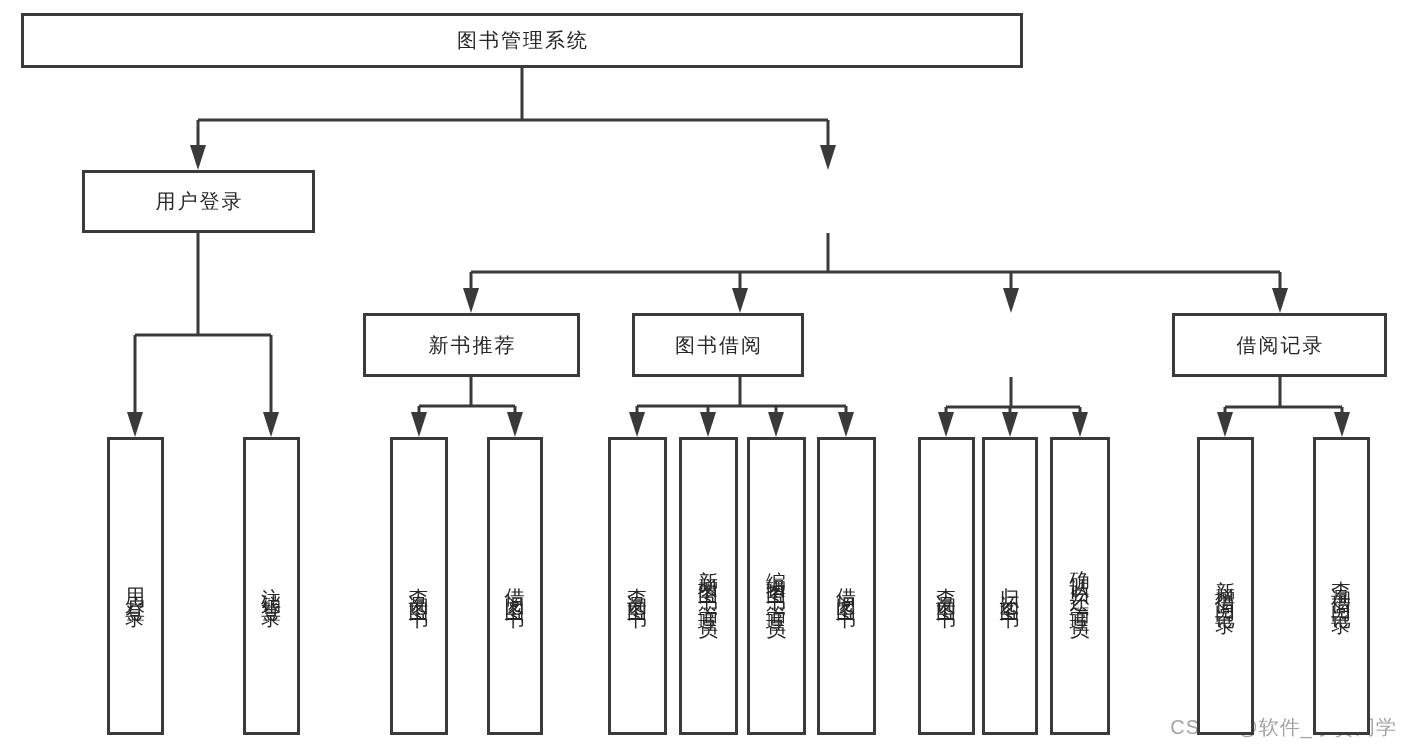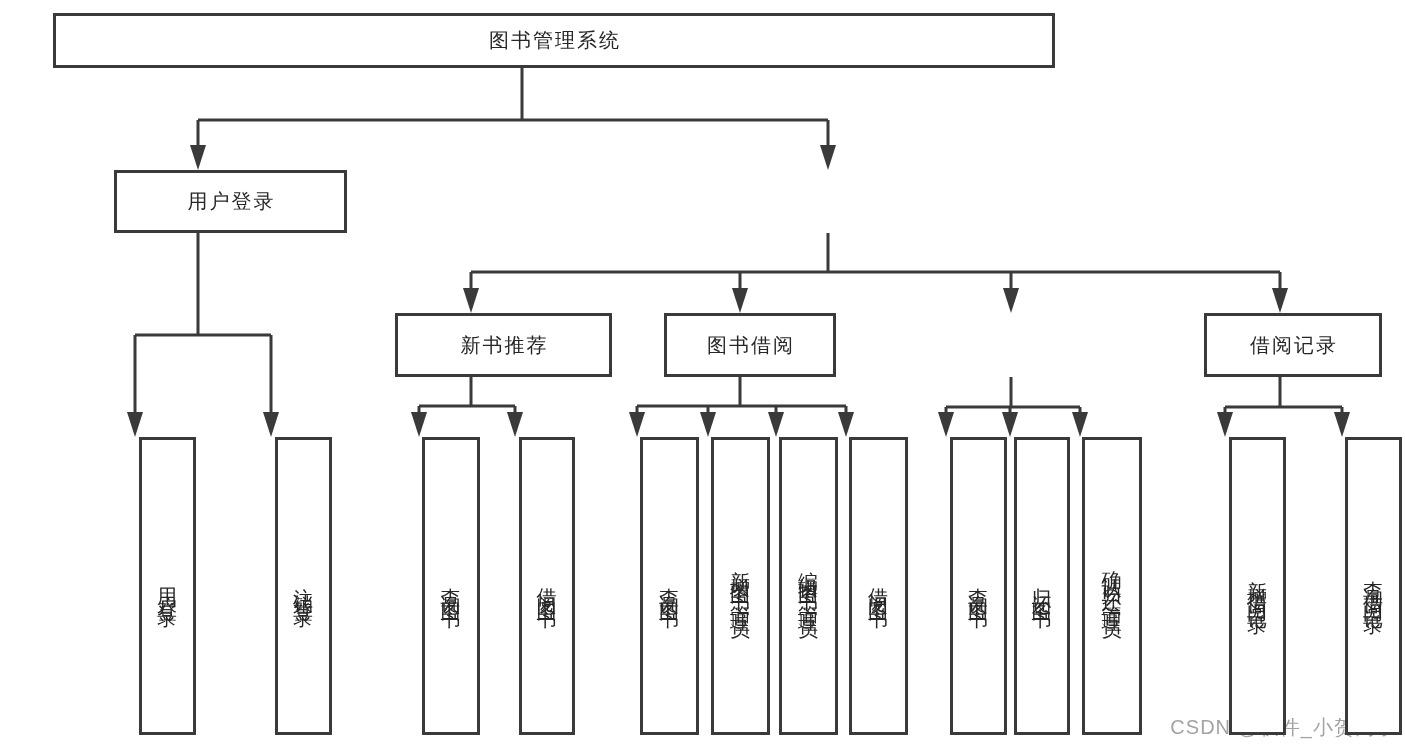--- a/index.html
+++ b/index.html
@@ -24,21 +24,20 @@
   }
   .node {
     position: absolute;
     box-sizing: border-box;
     border: 3px solid #3a3a3a;
     background: #ffffff;
     display: flex;
     align-items: center;
     justify-content: center;
     color: #262626;
-    margin-left: 32px;
   }
   .node .label {
     white-space: pre;
   }
   .hbox {
     font-size: 20px;
     letter-spacing: 2px;
   }
   .hbox .label { text-indent: 2px; }
   .vbox {
@@ -98,21 +97,21 @@
   </div>
     <div class="node hbox" style="left: 82px; top: 170px; width: 233px; height: 63px; border-color: rgb(58, 58, 58); color: rgb(38, 38, 38);">
     <span class="label">用户登录</span>
   </div>
     <div class="node hbox" style="left: 363px; top: 313px; width: 217px; height: 64px; border-color: rgb(58, 58, 58); color: rgb(38, 38, 38);">
     <span class="label">新书推荐</span>
   </div>
     <div class="node hbox" style="left: 632px; top: 313px; width: 172px; height: 64px; border-color: rgb(58, 58, 58); color: rgb(38, 38, 38);">
     <span class="label">图书借阅</span>
   </div>
-    <div class="node hbox" style="left: 1172px; top: 313px; width: 178px; height: 64px; border-color: rgb(58, 58, 58); color: rgb(38, 38, 38);">
+    <div class="node hbox" style="left: 1172px; top: 313px; width: 215px; height: 64px; border-color: rgb(58, 58, 58); color: rgb(38, 38, 38);">
     <span class="label">借阅记录</span>
   </div>
     <div class="node vbox" style="left: 107px; top: 437px; width: 57px; height: 298px; border-color: rgb(58, 58, 58); color: rgb(38, 38, 38);">
     <span class="label">用户登录</span>
   </div>
     <div class="node vbox" style="left: 243px; top: 437px; width: 57px; height: 298px; border-color: rgb(58, 58, 58); color: rgb(38, 38, 38);">
     <span class="label">注销登录</span>
   </div>
     <div class="node vbox" style="left: 390px; top: 437px; width: 58px; height: 298px; border-color: rgb(58, 58, 58); color: rgb(38, 38, 38);">
     <span class="label">查询图书</span>

